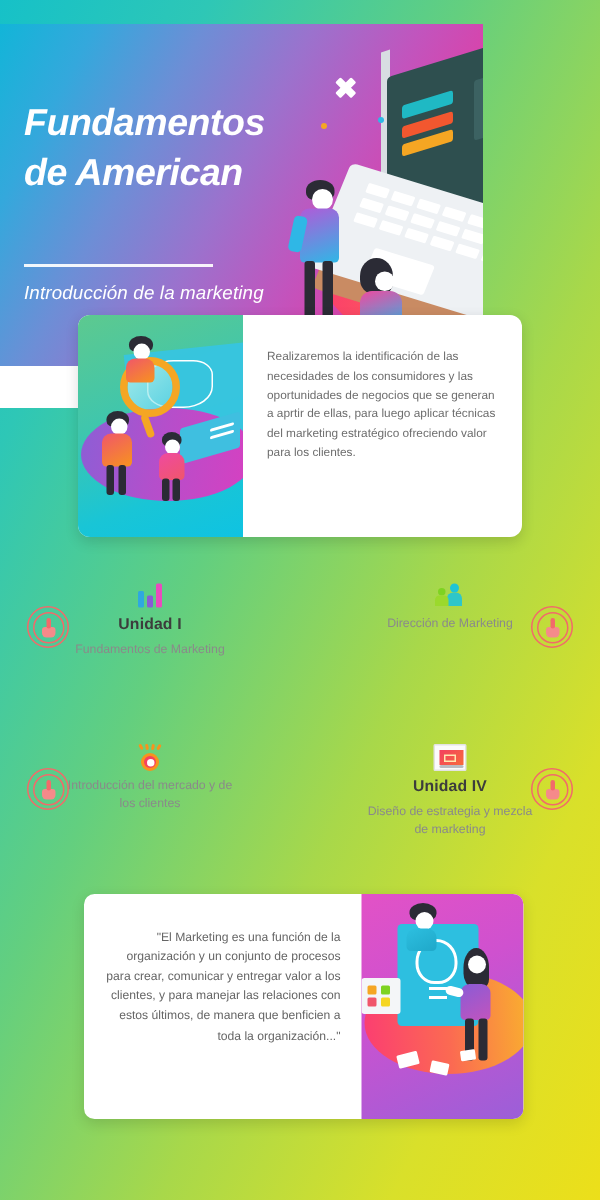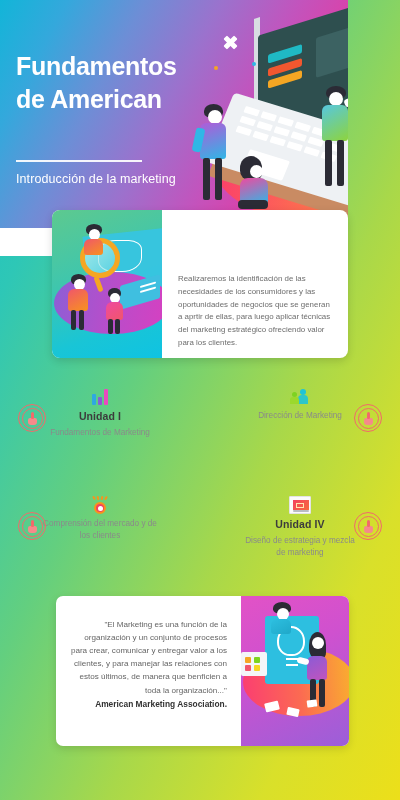--- a/index.html
+++ b/index.html
@@ -21,32 +21,33 @@
         #63cf7f 40%,
         #a8d84a 62%,
         #d9e02a 82%,
         #ecdf1a 100%);
     overflow: hidden;
   }
 
   
   .header {
     position: absolute;
-    left: 0; top: 0;
-    width: 348px; height: 256px;
+    left: 0; top: 16px;
+    width: 322px; height: 256px;
     background: linear-gradient(118deg,
         #12b5d8 0%,
         #34a8dc 14%,
         #6d8ed6 30%,
         #9b72cd 46%,
         #c254bd 62%,
         #e23ca3 78%,
         #f42b8e 92%,
         #fa2389 100%);
     overflow: hidden;
+    font-style: italic;
   }
   .header-white-notch {
     position: absolute;
     left: 0; top: 228px;
     width: 252px; height: 28px;
     background: #ffffff;
   }
   .header-white-notch2 {
     position: absolute;
     left: 340px; top: 244px;
@@ -207,21 +208,20 @@
     font-size: 8.6px;
     font-weight: bold;
     color: #3b3b3b;
     margin-bottom: 8px;
     letter-spacing: 0.1px;
   }
   .logros-text {
     font-size: 7.9px;
     line-height: 1.62;
     color: #6d6d6d;
-    margin-top: 41px;
   }
 
   .map-card {
     position: absolute;
     left: 34px; top: 22px;
     width: 86px; height: 72px;
     background: #37c5e0;
     transform: rotate(-6deg);
     opacity: 0.95;
   }
@@ -649,21 +649,21 @@
         <div class="unit-icon-top">
           <span class="ic-eye">
             <span class="ray" style="left:3px; transform:rotate(-30deg);"></span>
             <span class="ray" style="left:7px; transform:rotate(-12deg);"></span>
             <span class="ray" style="left:11px; transform:rotate(12deg);"></span>
             <span class="ray" style="left:15px; transform:rotate(30deg);"></span>
             <span class="ball"></span>
             <span class="pupil"></span>
           </span>
         </div>
-        <div class="unit-desc">Comprensión del mercado y de los clientes</div>
+        <div class="unit-desc">Introducción del mercado y de los clientes</div>
       </div>
 
       <div class="unit">
         <div class="tap-btn right">
           <span class="tap-ring">
             <span class="tap-hand">
                 <span class="pad"></span>
                 <span class="fin"></span>
               </span>
           </span>
@@ -679,21 +679,20 @@
         <div class="unit-title">Unidad IV</div>
         <div class="unit-desc">Diseño de estrategia y mezcla de marketing</div>
       </div>
 
     </div>
   </div>
 
   <div class="quote-card">
     <div class="quote-body">
       <div class="quote-text">"El Marketing es una función de la organización y un conjunto de procesos para crear, comunicar y entregar valor a los clientes, y para manejar las relaciones con estos últimos, de manera que benficien a toda la organización..."</div>
-      <div class="quote-author">American Marketing Association.</div>
     </div>
     <div class="quote-art">
       <div class="q-ellipse"></div>
       <div class="q-panel">
         <span class="q-bulb"></span>
         <span class="q-bulb-base"></span>
       </div>
       <div class="q-board">
         <i style="left:4px; top:5px; background:#f5a623;"></i>
         <i style="left:13px; top:5px; background:#7ed321;"></i>

